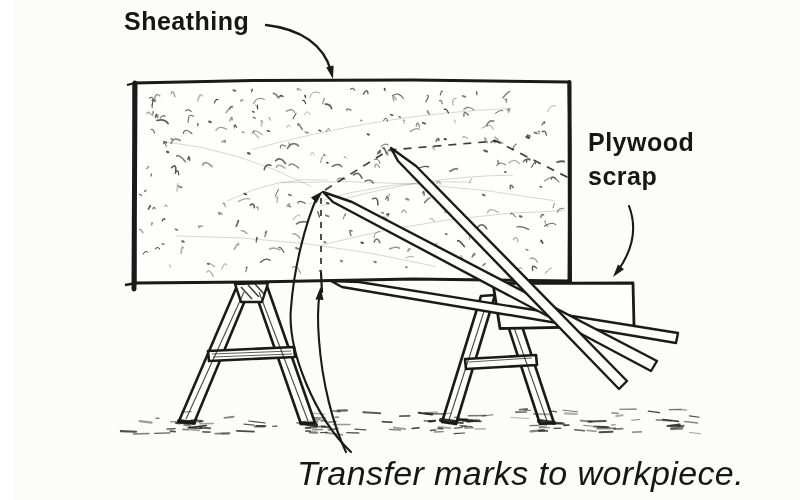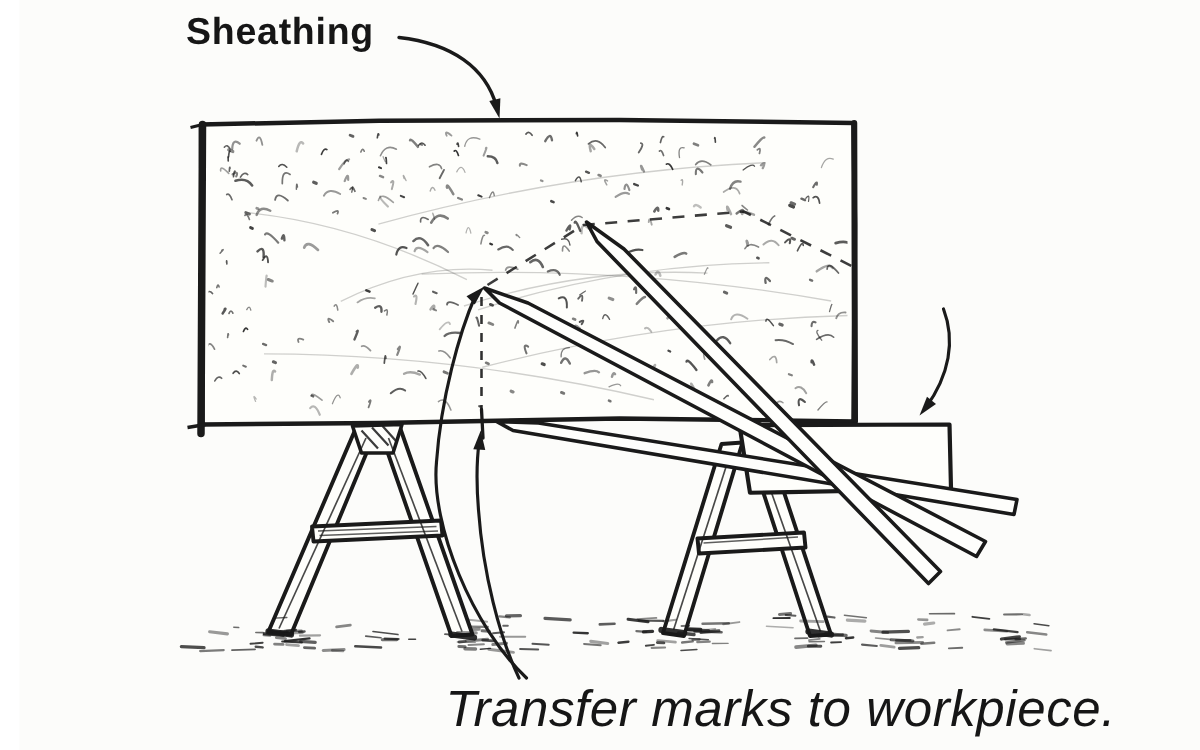--- a/index.html
+++ b/index.html
@@ -510,15 +510,16 @@
     </g>
 
     <g>
       <path d="M616,206 C624,227 620,250 604,272" fill="none" stroke="#1a1a1a" stroke-width="2.1" stroke-linecap="round"></path>
       <polygon points="600,277 605,264.5 611,269.3" fill="#1a1a1a"></polygon>
     </g>
   </svg>
 
   <div class="label bold" style="left:111px;top:5px;">Sheathing</div>
 
+  <div class="label bold" style="left:575px;top:126px;width:128px;">Plywood scrap</div>
 
   <div class="label italic" style="left:284px;top:454px;">Transfer marks to workpiece.</div>
 </div>
 
 </body></html>

